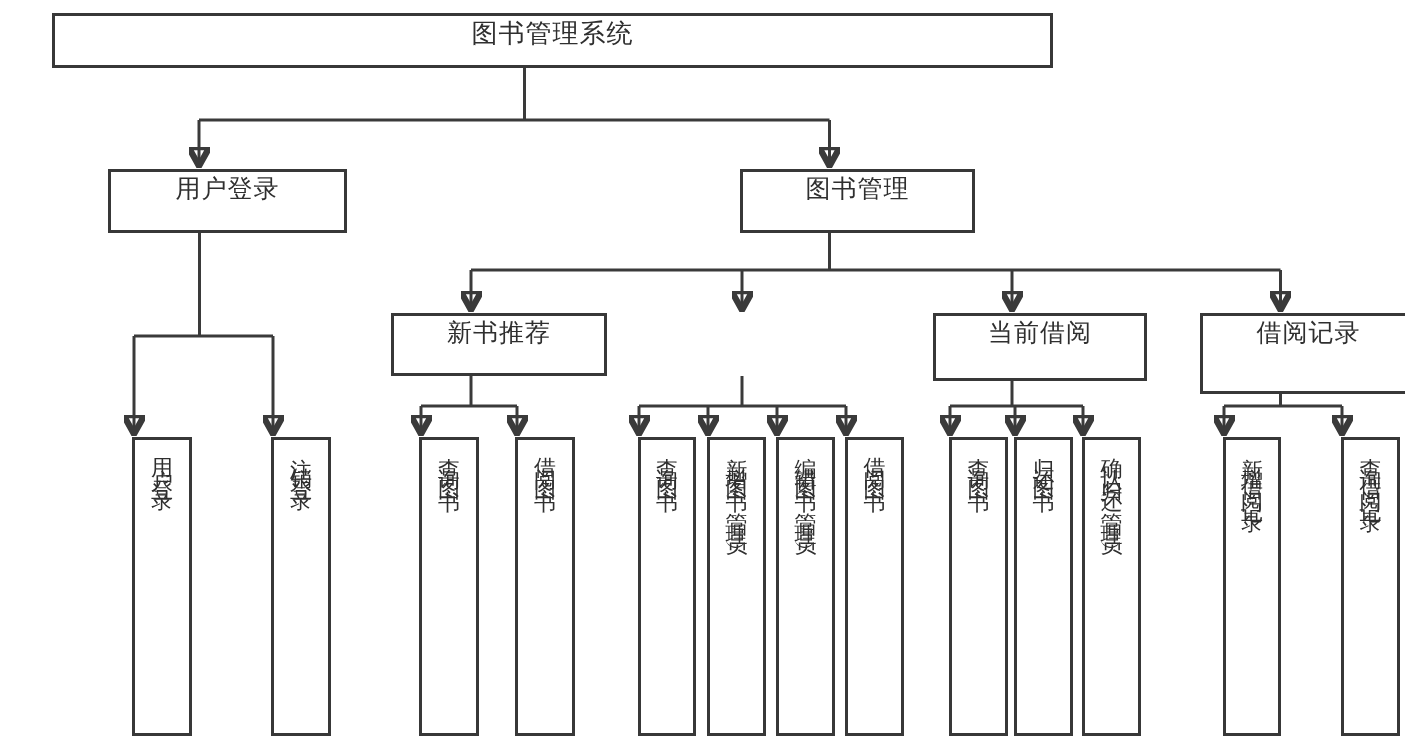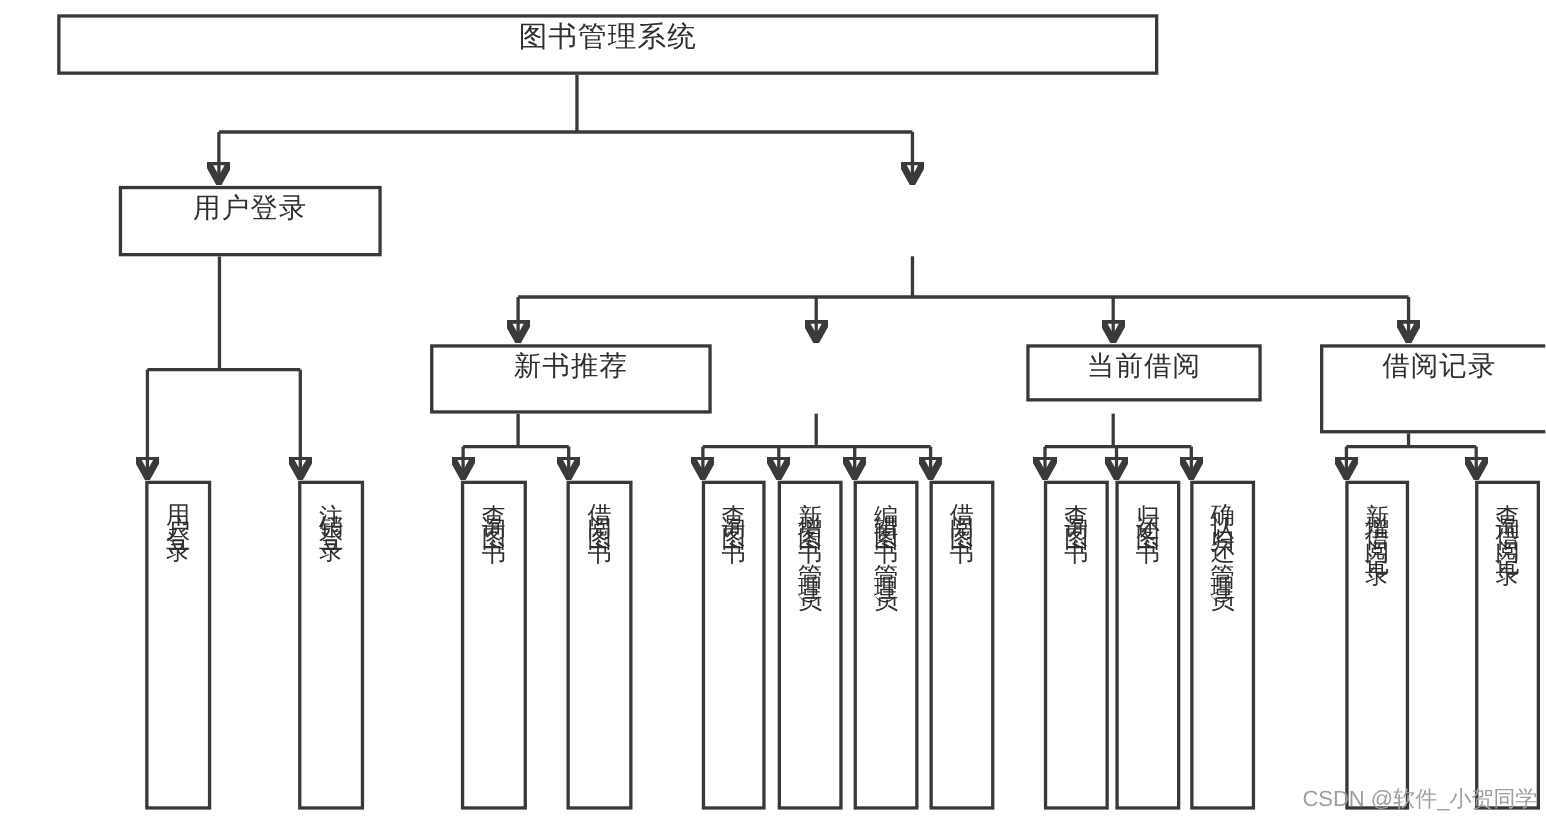--- a/index.html
+++ b/index.html
@@ -118,25 +118,28 @@
     <path d="M1342,406 V434" marker-end="url(#arrow)"></path>
   </svg>
 
   <div class="node h root" style="left:24px;top:13px;width:1001px;height:55px">
     <span>图书管理系统</span>
   </div>
 
   <div class="node h" style="left:80px;top:169px;width:239px;height:64px">
     <span>用户登录</span>
   </div>
+  <div class="node h" style="left:712px;top:169px;width:235px;height:64px">
+    <span>图书管理</span>
+  </div>
 
-  <div class="node h" style="left:363px;top:313px;width:256px;height:63px">
+  <div class="node h" style="left:363px;top:313px;width:216px;height:63px">
     <span>新书推荐</span>
   </div>
-  <div class="node h" style="left:905px;top:313px;width:214px;height:52px">
+  <div class="node h" style="left:905px;top:313px;width:214px;height:68px">
     <span>当前借阅</span>
   </div>
   <div class="node h" style="left:1172px;top:313px;width:217px;height:81px">
     <span>借阅记录</span>
   </div>
 
   <div class="node v" style="left:104px;top:437px;width:60px;height:299px">
     <span>用户登录</span>
   </div>
   <div class="node v" style="left:243px;top:437px;width:60px;height:299px">
@@ -173,15 +176,14 @@
     <span>确认归还（管理员）</span>
   </div>
 
   <div class="node v" style="left:1195px;top:437px;width:58px;height:299px">
     <span>新增借阅记录</span>
   </div>
   <div class="node v" style="left:1313px;top:437px;width:59px;height:299px">
     <span>查询借阅记录</span>
   </div>
 
-  <div class="watermark">CSDN @软件_小贺同学</div>
 
 </div>
 
 </body></html>

